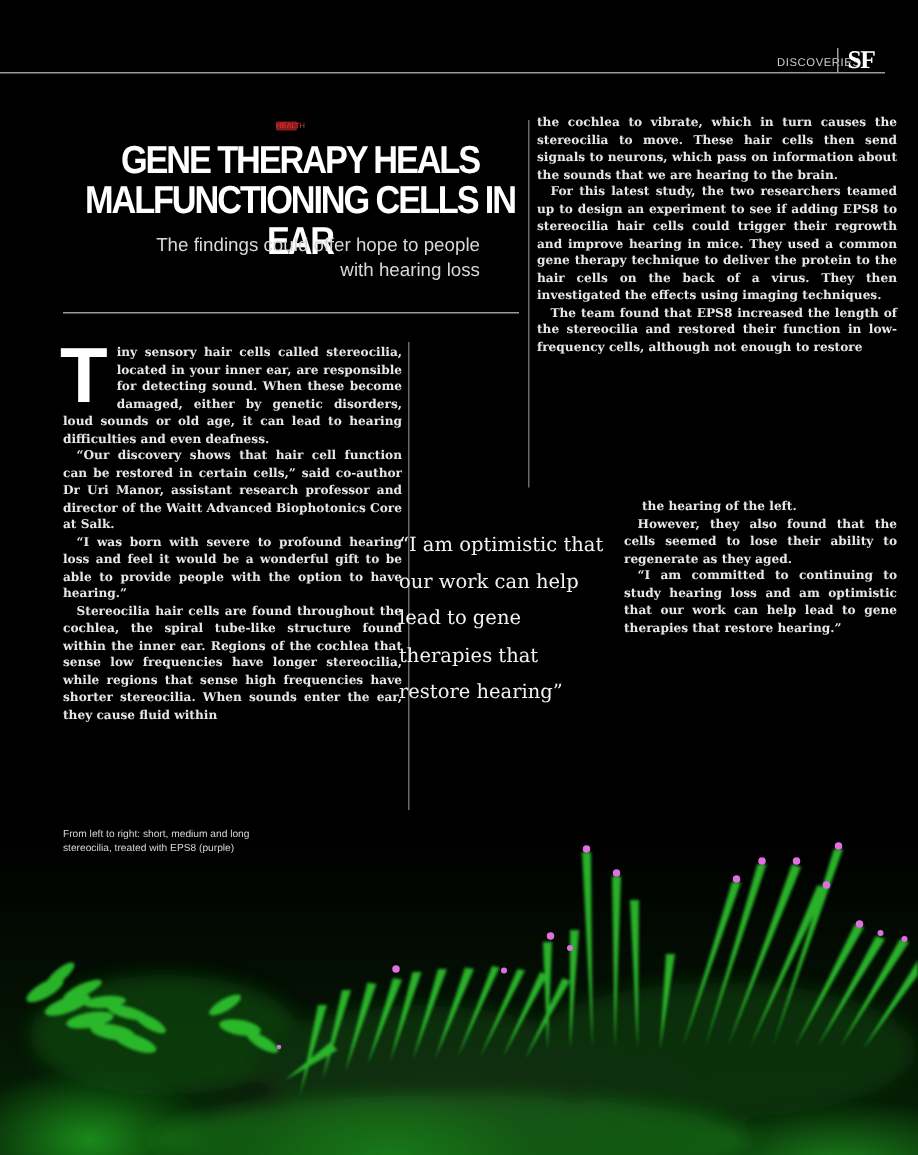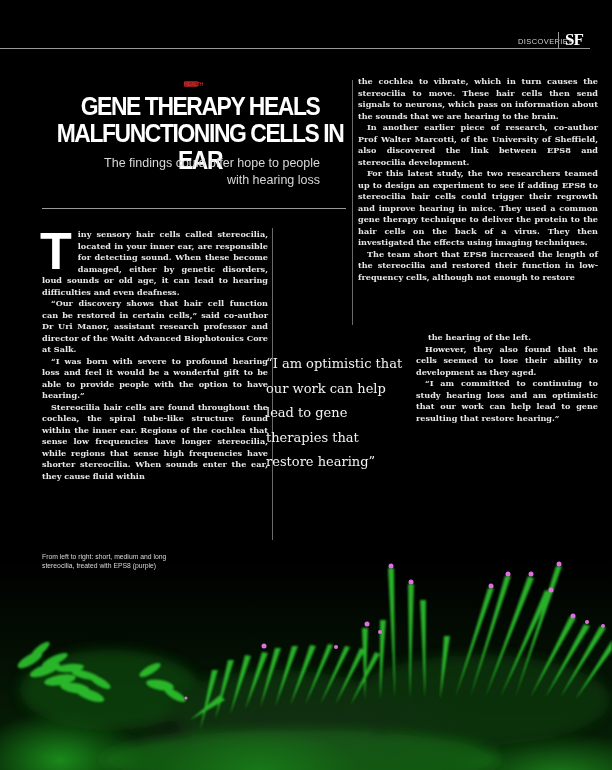--- a/index.html
+++ b/index.html
@@ -72,29 +72,28 @@
 
 <div class="col-left body-text">
   <p class="noindent"><span class="dropcap">T</span><span>iny sensory hair cells called stereocilia, located in your inner ear, are responsible for detecting sound. When these become damaged, either by genetic disorders, loud sounds or old age, it can lead to hearing difficulties and even deafness.</span></p>
   <p>“Our discovery shows that hair cell function can be restored in certain cells,” said co-author Dr Uri Manor, assistant research professor and director of the Waitt Advanced Biophotonics Core at Salk.</p>
   <p>“I was born with severe to profound hearing loss and feel it would be a wonderful gift to be able to provide people with the option to have hearing.”</p>
   <p>Stereocilia hair cells are found throughout the cochlea, the spiral tube-like structure found within the inner ear. Regions of the cochlea that sense low frequencies have longer stereocilia, while regions that sense high frequencies have shorter stereocilia. When sounds enter the ear, they cause fluid within</p>
 </div>
 
 <div class="col-right-top body-text">
   <p class="noindent">the cochlea to vibrate, which in turn causes the stereocilia to move. These hair cells then send signals to neurons, which pass on information about the sounds that we are hearing to the brain.</p>
-  <p>In another earlier piece of research, co-author Prof Walter Marcotti, of the University of Sheffield, also discovered the link between EPS8 and stereocilia development.</p>
   <p>For this latest study, the two researchers teamed up to design an experiment to see if adding EPS8 to stereocilia hair cells could trigger their regrowth and improve hearing in mice. They used a common gene therapy technique to deliver the protein to the hair cells on the back of a virus. They then investigated the effects using imaging techniques.</p>
-  <p>The team short that EPS8 increased the length of the stereocilia and restored their function in low-frequency cells, although not enough to restore</p>
+  <p>The team found that EPS8 increased the length of the stereocilia and restored their function in low-frequency cells, although not enough to restore</p>
 </div>
 
 <div class="col-right-bottom body-text">
   <p class="noindent" style="padding-left:12px;">the hearing of the left.</p>
-  <p>However, they also found that the cells seemed to lose their ability to development as they aged.</p>
-  <p>“I am committed to continuing to study hearing loss and am optimistic that our work can help lead to gene resulting that restore hearing.”</p>
+  <p>However, they also found that the cells seemed to lose their ability to regenerate as they aged.</p>
+  <p>“I am committed to continuing to study hearing loss and am optimistic that our work can help lead to gene therapies that restore hearing.”</p>
 </div>
 
 <div class="pullquote">“I am optimistic that our work can help lead to gene therapies that restore hearing”</div>
 
 <div class="photo">
   <svg width="612" height="210" viewBox="0 0 612 210">
     <defs>
       <filter id="blur1">
           <feGaussianBlur stdDeviation="1.2"></feGaussianBlur>
         </filter>

